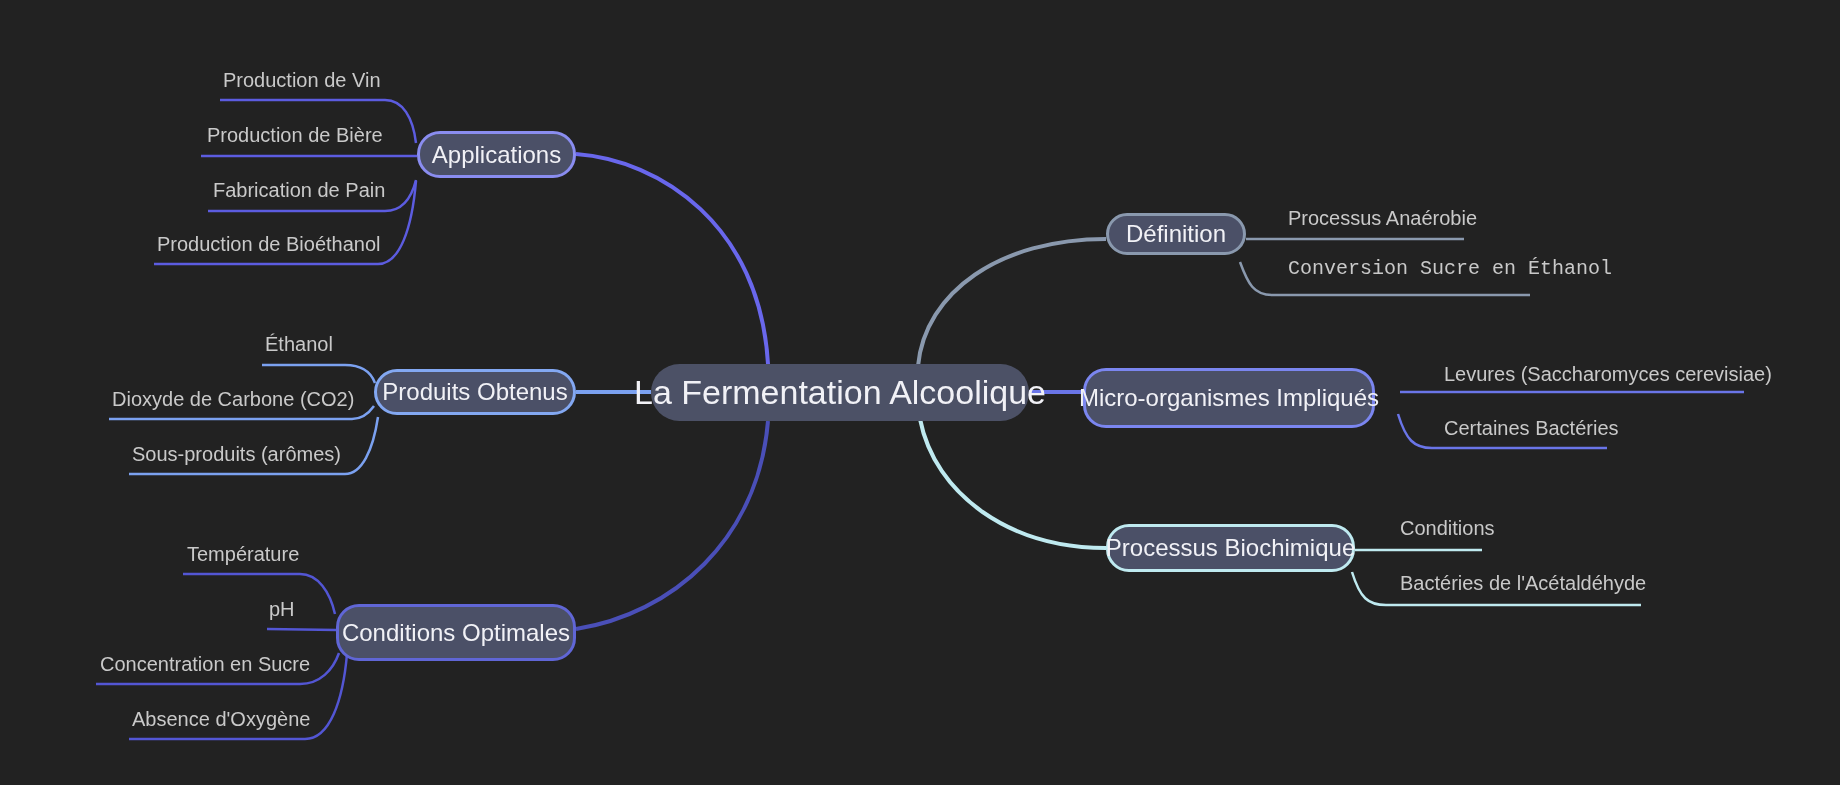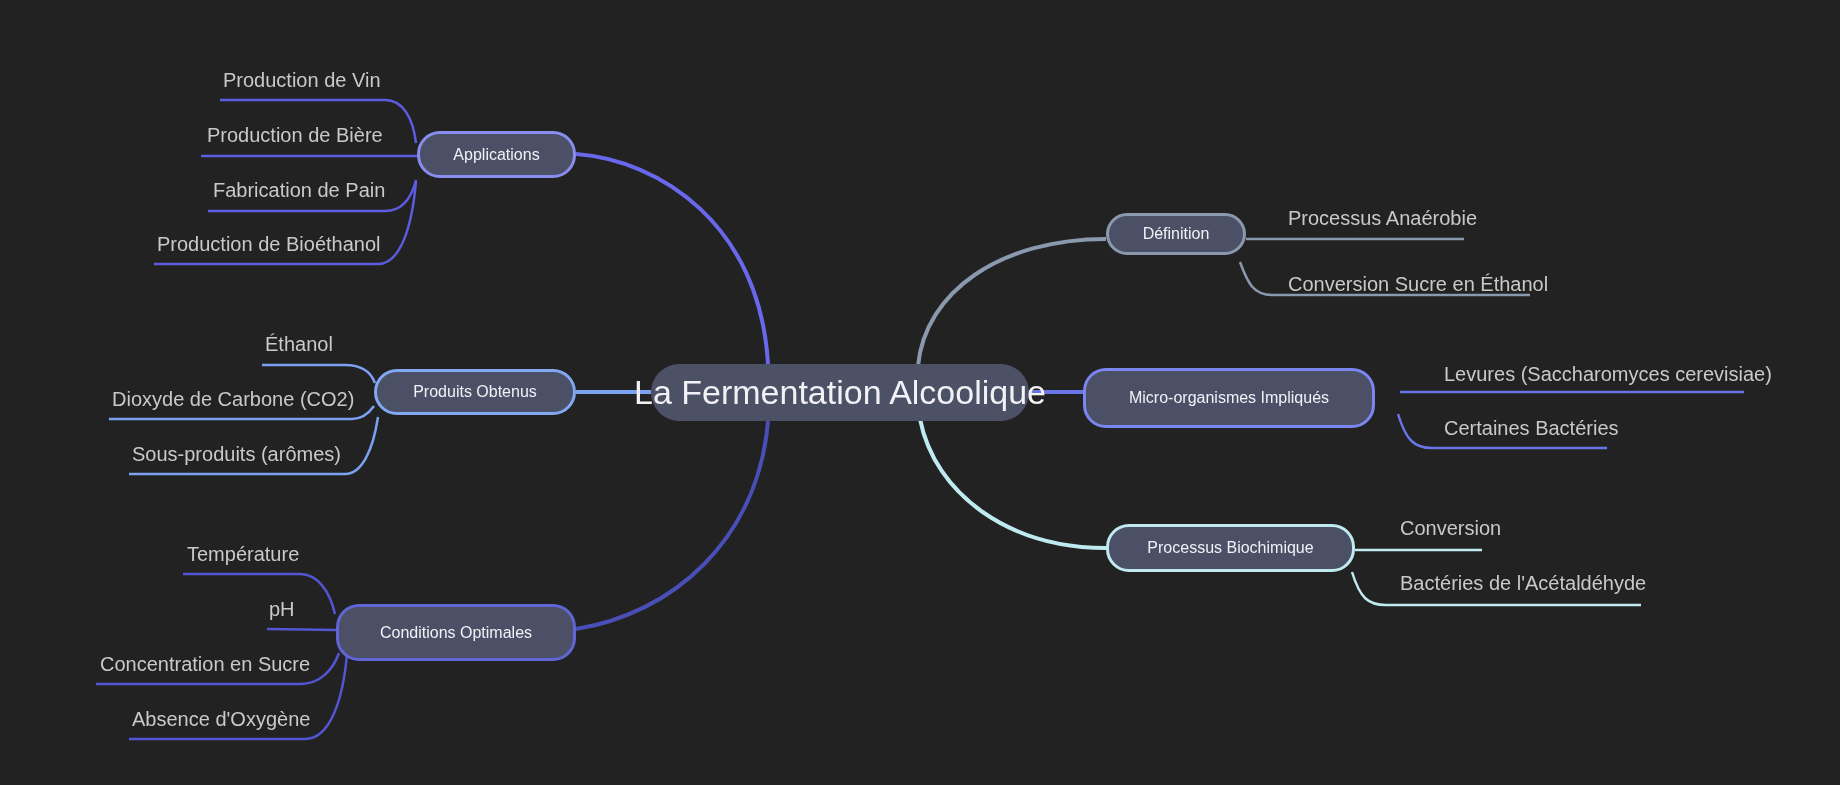--- a/index.html
+++ b/index.html
@@ -23,21 +23,21 @@
   .stroke-cond-curve { stroke: var(--accent-conditions-curve); }
   .stroke-def        { stroke: var(--accent-definition); }
   .stroke-micro      { stroke: var(--accent-micro-leaf); }
   .stroke-proc       { stroke: var(--accent-processus); }
 
   .node {
     position: absolute; z-index: 2;
     display: flex; align-items: center; justify-content: center;
     background: var(--node-fill);
     color: var(--node-text);
-    font-size: 16px;
+    font-size: 24px;
     border-radius: 23px;
     border: 3px solid transparent;
     box-sizing: border-box;
     white-space: nowrap;
   }
   .node.central {
     background: var(--central-fill);
     font-size: 34px;
     border: none;
     border-radius: 29px;
@@ -113,21 +113,21 @@
   <div class="leaf" style="left:265px; top:334px;">Éthanol</div>
   <div class="leaf" style="left:112px; top:389px;">Dioxyde de Carbone (CO2)</div>
   <div class="leaf" style="left:132px; top:444px;">Sous-produits (arômes)</div>
 
   <div class="leaf" style="left:187px; top:544px;">Température</div>
   <div class="leaf" style="left:269px; top:599px;">pH</div>
   <div class="leaf" style="left:100px; top:654px;">Concentration en Sucre</div>
   <div class="leaf" style="left:132px; top:709px;">Absence d'Oxygène</div>
 
   <div class="leaf" style="left:1288px; top:208px;">Processus Anaérobie</div>
-  <div class="leaf" style="left:1288px; top:274px;">Conversion Sucre en Éthanol</div>
+  <div class="leaf" style="left:1288px; top:258px;font-family:Liberation Mono, monospace;">Conversion Sucre en Éthanol</div>
 
   <div class="leaf" style="left:1444px; top:364px;">Levures (Saccharomyces cerevisiae)</div>
   <div class="leaf" style="left:1444px; top:418px;">Certaines Bactéries</div>
 
-  <div class="leaf" style="left:1400px; top:518px;">Conversion</div>
+  <div class="leaf" style="left:1400px; top:518px;">Conditions</div>
   <div class="leaf" style="left:1400px; top:573px;">Bactéries de l'Acétaldéhyde</div>
 
 </div>
 
 </body></html>

